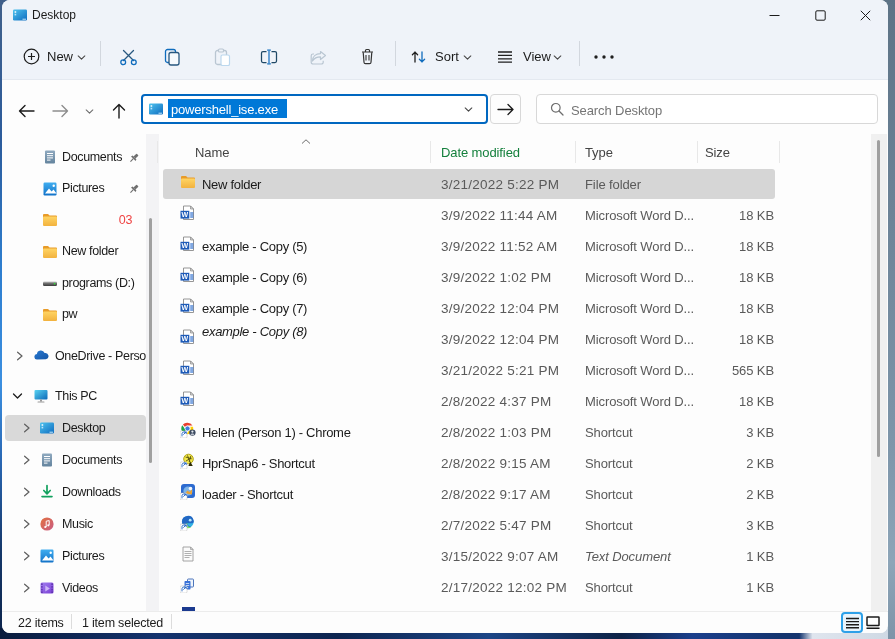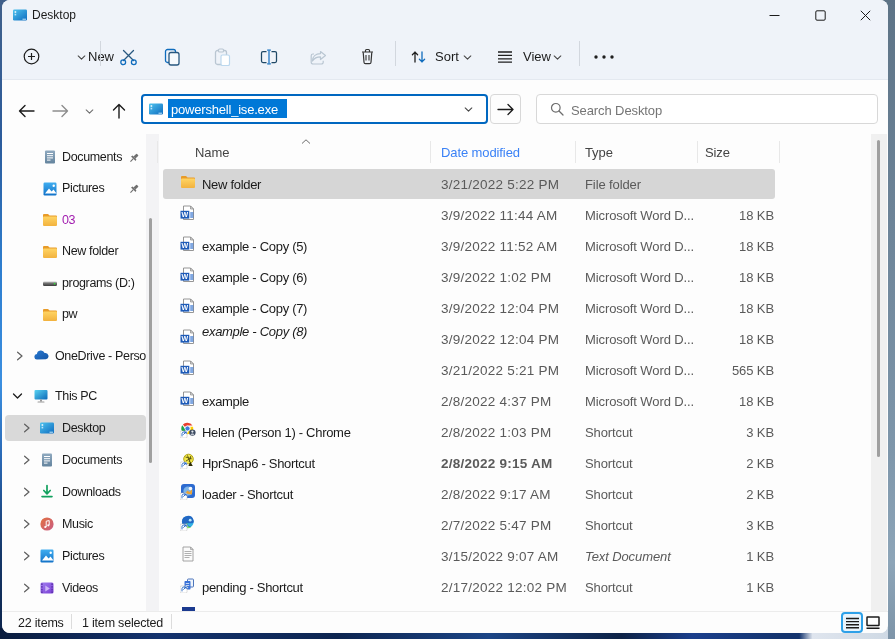--- a/index.html
+++ b/index.html
@@ -43,21 +43,21 @@
       <svg width="11" height="11" viewBox="0 0 11 11" style="">
         <path d="M0.8 0.8l9.4 9.4M10.2 0.8L0.8 10.2" stroke="#1b1b1b" stroke-width="1"></path>
       </svg>
     </div>
 <div style="left:21px;top:48px;width:17px;height:17px;">
       <svg width="17" height="17" viewBox="0 0 17 17" style="">
         <circle cx="8.5" cy="8.5" r="7.3" fill="none" stroke="#1f1f1f" stroke-width="1.2"></circle>
         <path d="M8.5 5v7M5 8.5h7" stroke="#1f1f1f" stroke-width="1.2"></path>
       </svg>
     </div>
-<div class="txt" style="left:45px;top:50px;width:40px;height:14px;font-size:13px;color:#1b1b1b;margin-left:41px;">New</div>
+<div class="txt" style="left:45px;top:50px;width:40px;height:14px;font-size:13px;color:#1b1b1b;">New</div>
 <div style="left:75px;top:53px;width:9px;height:9px;">
       <svg width="9" height="9" viewBox="0 0 9 9" style="">
         <path d="M1.2 2.97l3.3 3.2399999999999998 3.3 -3.2399999999999998" fill="none" stroke="#454545" stroke-width="1.1" stroke-linecap="round" stroke-linejoin="round"></path>
       </svg>
     </div>
 <div style="left:98px;top:41px;width:1px;height:25px;background:#d2d7de;"></div>
 <div style="left:117px;top:49px;width:19px;height:17px;">
       <svg width="19" height="17" viewBox="0 0 19 17" style="">
         <path d="M4.5 1.5l10 10M14.5 1.5l-10 10" stroke="#27577f" stroke-width="1.3" stroke-linecap="round"></path>
         <circle cx="4.2" cy="13.3" r="2.4" fill="none" stroke="#0f6cbd" stroke-width="1.3"></circle>
@@ -238,21 +238,21 @@
         <path d="M1 3.2c0-.7.5-1.2 1.2-1.2h3.4c.4 0 .8.2 1 .5l.9 1h6.3c.7 0 1.2.6 1.2 1.2v1.5H1z" fill="#e89b28"></path>
         <rect x="1" y="4.6" width="14" height="9.4" rx="1.1" fill="url(#fg)"></rect>
         <defs>
           <linearGradient id="fg" x1="0" y1="0" x2="0" y2="1">
             <stop offset="0" stop-color="#ffd463"></stop>
             <stop offset="1" stop-color="#f2b23e"></stop>
           </linearGradient>
         </defs>
       </svg>
     </div>
-<div class="txt" style="left:60px;top:213.5px;width:70px;height:14px;font-size:12.5px;color:#a21caf;letter-spacing:-0.35px;">03</div>
+<div class="txt" style="left:60px;top:213.5px;width:70px;height:14px;font-size:12.5px;color:#ef4444;letter-spacing:-0.35px;text-align:right;">03</div>
 <div style="left:40px;top:243.5px;width:16px;height:16px;">
       <svg width="16" height="16" viewBox="0 0 16 16" style="">
         <path d="M1 3.2c0-.7.5-1.2 1.2-1.2h3.4c.4 0 .8.2 1 .5l.9 1h6.3c.7 0 1.2.6 1.2 1.2v1.5H1z" fill="#e89b28"></path>
         <rect x="1" y="4.6" width="14" height="9.4" rx="1.1" fill="url(#fg)"></rect>
         <defs>
           <linearGradient id="fg" x1="0" y1="0" x2="0" y2="1">
             <stop offset="0" stop-color="#ffd463"></stop>
             <stop offset="1" stop-color="#f2b23e"></stop>
           </linearGradient>
         </defs>
@@ -443,21 +443,21 @@
     </div>
 <div class="txt" style="left:60px;top:581.5px;width:80px;height:14px;font-size:12.5px;color:#1b1b1b;letter-spacing:-0.35px;">Videos</div>
 <div style="left:144px;top:134px;width:13px;height:477px;background:#f3f3f5;"></div>
 <div style="left:147px;top:218px;width:2.5px;height:245px;background:#a0a0a0;border-radius:2px;"></div>
 <div style="left:299px;top:139px;width:10px;height:5px;">
       <svg width="10" height="5" viewBox="0 0 10 5" style="">
         <path d="M1 4.5L5 0.8 9 4.5" fill="none" stroke="#6d6d6d" stroke-width="1"></path>
       </svg>
     </div>
 <div class="txt" style="left:193px;top:146px;width:60px;height:13px;font-size:13px;color:#444;letter-spacing:-0.1px;">Name</div>
-<div class="txt" style="left:439px;top:146px;width:100px;height:13px;font-size:13px;color:#3b82f6;letter-spacing:-0.1px;">Date modified</div>
+<div class="txt" style="left:439px;top:146px;width:100px;height:13px;font-size:13px;color:#15803d;letter-spacing:-0.1px;">Date modified</div>
 <div class="txt" style="left:583px;top:146px;width:60px;height:13px;font-size:13px;color:#444;letter-spacing:-0.1px;">Type</div>
 <div class="txt" style="left:703px;top:146px;width:40px;height:13px;font-size:13px;color:#444;letter-spacing:-0.1px;">Size</div>
 <div style="left:155px;top:141px;width:1px;height:22px;background:#e8e8e8;"></div>
 <div style="left:428px;top:141px;width:1px;height:22px;background:#e8e8e8;"></div>
 <div style="left:573px;top:141px;width:1px;height:22px;background:#e8e8e8;"></div>
 <div style="left:695px;top:141px;width:1px;height:22px;background:#e8e8e8;"></div>
 <div style="left:777px;top:141px;width:1px;height:22px;background:#e8e8e8;"></div>
 <div style="left:161px;top:169px;width:612px;height:30px;background:#d6d6d6;border-radius:3px;"></div>
 <div style="left:178px;top:174px;width:16px;height:16px;">
       <svg width="16" height="16" viewBox="0 0 16 16" style="">
@@ -566,21 +566,20 @@
       <svg width="16" height="16" viewBox="0 0 16 16" style="">
         <path d="M3.5 1h7l3 3v10.5h-10z" fill="#fff" stroke="#8a8a8a" stroke-width="0.9"></path>
         <path d="M10.5 1l3 3h-3z" fill="#d9d9d9" stroke="#8a8a8a" stroke-width="0.7"></path>
         <rect x="0.5" y="5.8" width="8.8" height="7.8" fill="#1e5bb8"></rect>
         <text x="4.9" y="12.2" font-size="7" font-family="Liberation Sans" font-weight="bold" fill="#fff" text-anchor="middle">W</text>
         <rect x="10.2" y="7.4" width="3.2" height="1.2" fill="#2e6fd0"></rect>
         <rect x="10.2" y="9.4" width="3.2" height="1.2" fill="#2e6fd0"></rect>
         <rect x="10.2" y="11.4" width="3.2" height="1.2" fill="#2e6fd0"></rect>
       </svg>
     </div>
-<div class="txt" style="left:200px;top:394.5px;width:230px;height:14px;font-size:13px;color:#1b1b1b;letter-spacing:-0.3px;">example</div>
 <div class="txt" style="left:439px;top:395px;width:122px;height:13px;font-size:13.5px;color:#5a5a5a;letter-spacing:0.25px;">2/8/2022 4:37 PM</div>
 <div class="txt" style="left:583px;top:395px;width:120px;height:13px;font-size:13px;color:#5a5a5a;letter-spacing:-0.1px;">Microsoft Word D...</div>
 <div class="txt" style="left:672px;top:395px;width:100px;height:13px;font-size:13px;color:#5a5a5a;letter-spacing:-0.1px;text-align:right;">18 KB</div>
 <div style="left:178px;top:422px;width:16px;height:16px;">
       <svg width="16" height="16" viewBox="0 0 16 16" style="">
         <circle cx="7.5" cy="6.5" r="5.8" fill="#fff"></circle>
         <path d="M7.5 0.7a5.8 5.8 0 015 2.9H7.5a2.9 2.9 0 00-2.5 1.5L2.9 2.5A5.8 5.8 0 017.5 0.7z" fill="#e8402f"></path>
         <path d="M2.3 3.3l2.7 3.8a2.9 2.9 0 001.6 1.9L5.1 12A5.8 5.8 0 012.3 3.3z" fill="#1ea348"></path>
         <path d="M13 4.7a5.8 5.8 0 01-6.4 7.4l1.9-3a2.9 2.9 0 001.6-4.4z" fill="#fdd000"></path>
         <circle cx="7.5" cy="6.5" r="2.5" fill="#3f7de0" stroke="#fff" stroke-width="0.7"></circle>
@@ -598,21 +597,21 @@
 <div style="left:178px;top:453px;width:16px;height:16px;">
       <svg width="16" height="16" viewBox="0 0 16 16" style="">
         <circle cx="8.5" cy="6" r="4.8" fill="#f4e948" stroke="#a89a10" stroke-width="0.9"></circle>
         <path d="M5.5 4l6.2 1.8M5.8 8.2l5.4-3.4M7.5 2.4l2.4 6.8M10.8 3l-1.6 6" stroke="#55500e" stroke-width="0.9"></path>
         <path d="M10.2 8.6l2.6 4.4h-4.4z" fill="#2e2c05"></path>
         <rect x="0" y="9" width="7" height="7" rx="1.2" fill="#fff" stroke="#bbb" stroke-width="0.5"></rect>
         <path d="M2 14v-2.2c0-1 .7-1.8 2-1.8h0.6M4.6 10l1.6 0 0 1.6M5.8 10.2L3.6 12.4" stroke="#1e62c4" stroke-width="0.9" fill="none" stroke-linecap="round"></path>
       </svg>
     </div>
 <div class="txt" style="left:200px;top:456.5px;width:230px;height:14px;font-size:13px;color:#1b1b1b;letter-spacing:-0.3px;">HprSnap6 - Shortcut</div>
-<div class="txt" style="left:439px;top:457px;width:122px;height:13px;font-size:13.5px;color:#5a5a5a;letter-spacing:0.25px;font-weight:bold;">2/8/2022 9:15 AM</div>
+<div class="txt" style="left:439px;top:457px;width:122px;height:13px;font-size:13.5px;color:#5a5a5a;letter-spacing:0.25px;">2/8/2022 9:15 AM</div>
 <div class="txt" style="left:583px;top:457px;width:120px;height:13px;font-size:13px;color:#5a5a5a;letter-spacing:-0.1px;">Shortcut</div>
 <div class="txt" style="left:672px;top:457px;width:100px;height:13px;font-size:13px;color:#5a5a5a;letter-spacing:-0.1px;text-align:right;">2 KB</div>
 <div style="left:178px;top:484px;width:16px;height:16px;">
       <svg width="16" height="16" viewBox="0 0 16 16" style="">
         <rect x="1" y="0" width="14" height="14" rx="3" fill="#2d6bd0"></rect>
         <circle cx="8" cy="7" r="4.6" fill="#7db4e8"></circle>
         <path d="M5 9.5l2.5-3 2 1.5 2.5-3v5.5z" fill="#e8a33a"></path>
         <circle cx="10.5" cy="4.5" r="1.8" fill="#f3f6fb"></circle>
         <rect x="0" y="9" width="7" height="7" rx="1.2" fill="#fff" stroke="#bbb" stroke-width="0.5"></rect>
         <path d="M2 14v-2.2c0-1 .7-1.8 2-1.8h0.6M4.6 10l1.6 0 0 1.6M5.8 10.2L3.6 12.4" stroke="#1e62c4" stroke-width="0.9" fill="none" stroke-linecap="round"></path>
@@ -651,21 +650,20 @@
       <svg width="16" height="16" viewBox="0 0 16 16" style="">
         <rect x="7.5" y="2" width="6" height="8" rx="0.8" fill="#eef4fb" stroke="#3a66b4" stroke-width="0.9"></rect>
         <rect x="4.5" y="4" width="6" height="8.5" rx="0.8" fill="#3a72d8"></rect>
         <g stroke="#cfe0f5" stroke-width="0.9">
           <path d="M5.8 6.5h3.4M5.8 8.5h3.4M5.8 10.5h2.4"></path>
         </g>
         <rect x="0" y="9" width="7" height="7" rx="1.2" fill="#fff" stroke="#bbb" stroke-width="0.5"></rect>
         <path d="M2 14v-2.2c0-1 .7-1.8 2-1.8h0.6M4.6 10l1.6 0 0 1.6M5.8 10.2L3.6 12.4" stroke="#1e62c4" stroke-width="0.9" fill="none" stroke-linecap="round"></path>
       </svg>
     </div>
-<div class="txt" style="left:200px;top:580.5px;width:230px;height:14px;font-size:13px;color:#1b1b1b;letter-spacing:-0.3px;">pending - Shortcut</div>
 <div class="txt" style="left:439px;top:581px;width:122px;height:13px;font-size:13.5px;color:#5a5a5a;letter-spacing:0.25px;">2/17/2022 12:02 PM</div>
 <div class="txt" style="left:583px;top:581px;width:120px;height:13px;font-size:13px;color:#5a5a5a;letter-spacing:-0.1px;">Shortcut</div>
 <div class="txt" style="left:672px;top:581px;width:100px;height:13px;font-size:13px;color:#5a5a5a;letter-spacing:-0.1px;text-align:right;">1 KB</div>
 <div style="left:179px;top:607px;width:16px;height:5px;">
       <svg width="16" height="6" viewBox="0 0 16 6" style="">
         <rect x="1" y="0" width="13" height="6" fill="#1b3a8f"></rect>
       </svg>
     </div>
 <div style="left:869px;top:134px;width:16px;height:477px;background:#f0f0f0;"></div>
 <div style="left:875px;top:140px;width:2.5px;height:317px;background:#9f9f9f;border-radius:2px;"></div>

